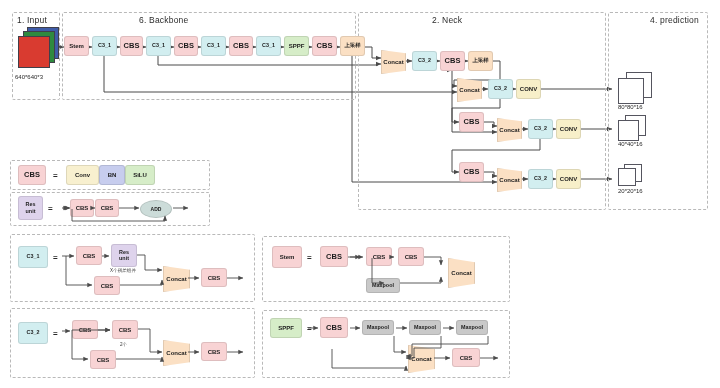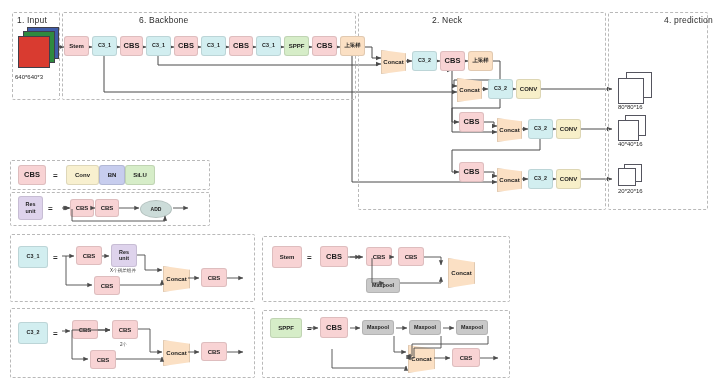--- a/index.html
+++ b/index.html
@@ -128,21 +128,21 @@
   <div class="grp" style="left:12px;top:12px;width:48px;height:88px;"></div>
   <div class="grp-title" style="left:17px;top:15px;">1. Input</div>
 
   <div class="grp" style="left:62px;top:12px;width:294px;height:88px;"></div>
   <div class="grp-title" style="left:139px;top:15px;">6. Backbone</div>
 
   <div class="grp" style="left:358px;top:12px;width:248px;height:198px;"></div>
   <div class="grp-title" style="left:432px;top:15px;">2. Neck</div>
 
   <div class="grp" style="left:608px;top:12px;width:100px;height:198px;"></div>
-  <div class="grp-title" style="left:664px;top:15px;">4. prediction</div>
+  <div class="grp-title" style="left:650px;top:15px;">4. prediction</div>
 
   <div class="imgstack" style="left:18px;top:27px;width:40px;height:40px;">
     <i style="left:9px;top:0;background:#3f5ca8;"></i>
     <i style="left:5px;top:4px;background:#2f8a3f;"></i>
     <i style="left:0px;top:9px;background:#d93b30;"></i>
   </div>
   <div class="cap" style="left:15px;top:74px;">640*640*3</div>
 
   <div class="blk c-stem sm" style="left:64px;top:36px;width:25px;height:20px;">Stem</div>
   <div class="blk c-c3 tiny" style="left:92px;top:36px;width:25px;height:20px;">C3_1</div>

